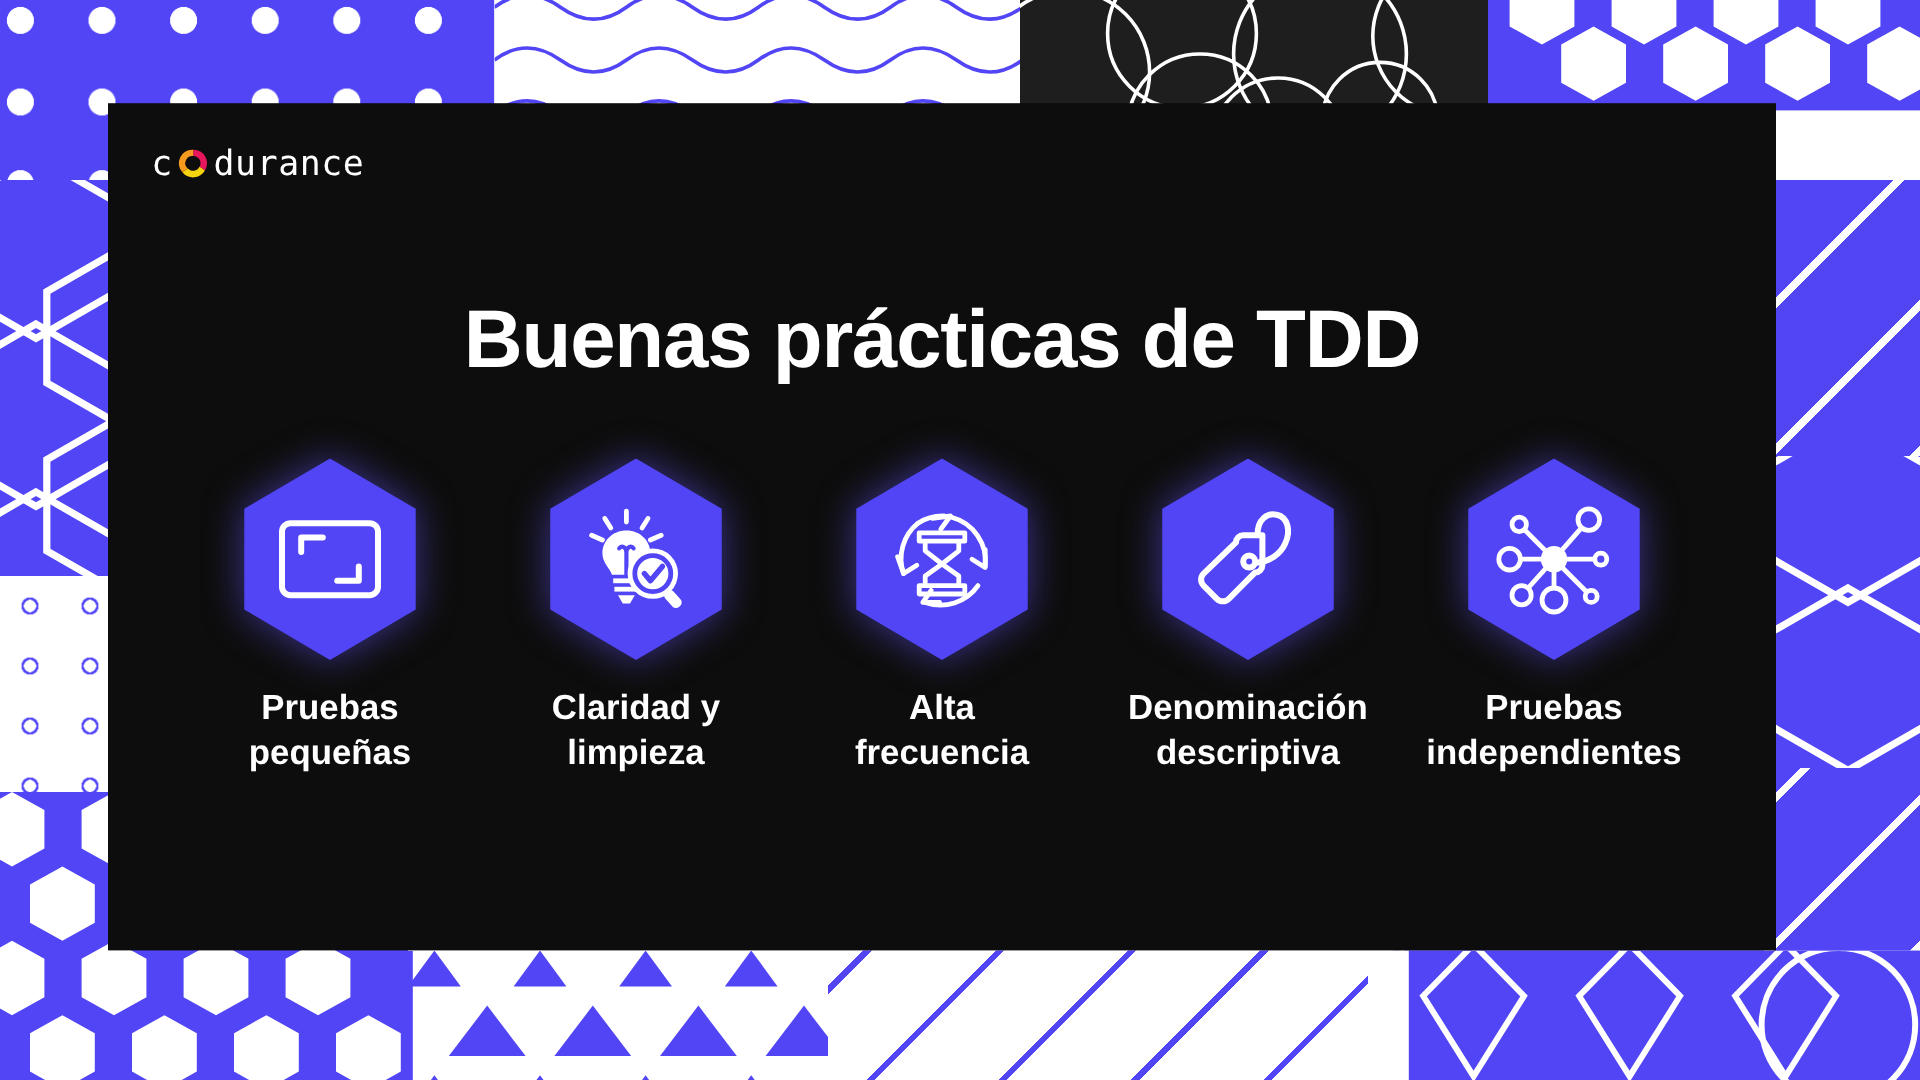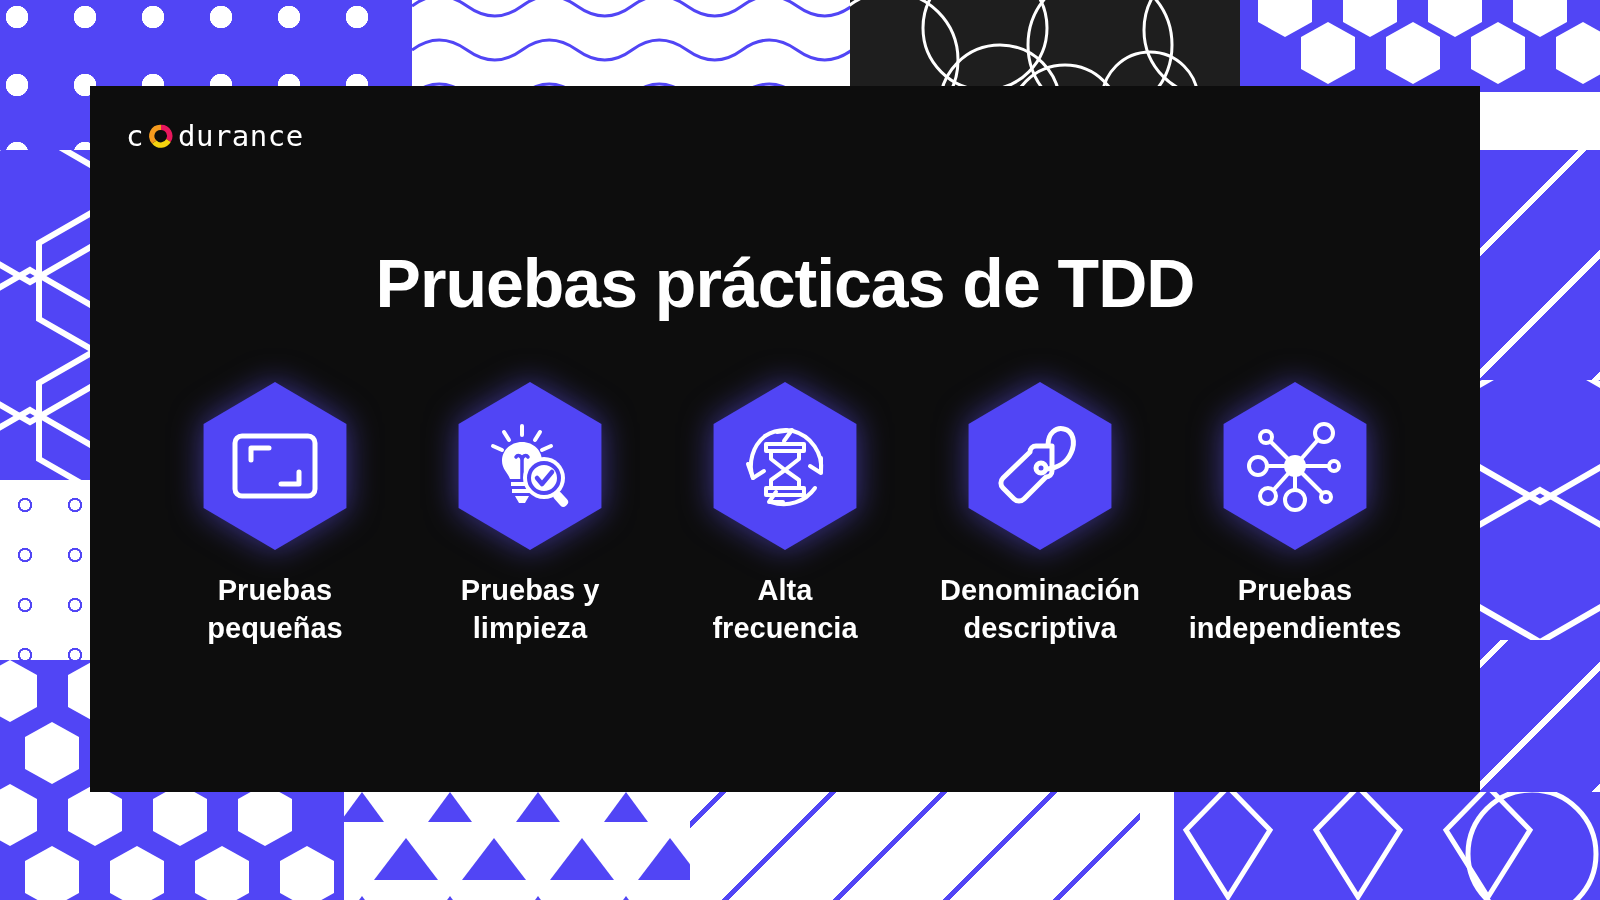--- a/index.html
+++ b/index.html
@@ -230,21 +230,21 @@
         <svg viewBox="0 0 40 40" width="30" height="30">
           <path d="M20 5 A15 15 0 0 1 33 28 L27 24 A8 8 0 0 0 20 12 Z" fill="#e8175d"></path>
           <path d="M33 28 A15 15 0 0 1 8 30 L14 26 A8 8 0 0 0 27 24 Z" fill="#f5d30f"></path>
           <path d="M8 30 A15 15 0 0 1 20 5 L20 12 A8 8 0 0 0 14 26 Z" fill="#f59a1e"></path>
           <circle cx="20" cy="20" r="6.5" fill="#0d0d0d"></circle>
         </svg>
       </span>
       <span class="word w2">durance</span>
     </div>
 
-    <div id="title">Pruebas prácticas de TDD</div>
+    <div id="title">Buenas prácticas de TDD</div>
 
     <div id="items">
 
       <div class="item">
         <div class="hex-wrap">
           <div class="hex"></div>
           <span class="hex-icon">
             <svg viewBox="0 0 100 100">
               <rect x="10" y="20" width="80" height="60" rx="7" fill="none" stroke="#fff" stroke-width="5"></rect>
               <path d="M26 44 L26 32 L44 32" fill="none" stroke="#fff" stroke-width="5" stroke-linecap="round" stroke-linejoin="round"></path>
@@ -273,21 +273,21 @@
               <rect x="31" y="66" width="22" height="4" fill="#fff"></rect>
               <rect x="32" y="73" width="20" height="4" fill="#fff"></rect>
               <path d="M35 80 L49 80 L45 87 L39 87 Z" fill="#fff"></path>
               <circle cx="64" cy="62" r="21" fill="#fff"></circle>
               <circle cx="64" cy="62" r="15" fill="none" stroke="#5145f5" stroke-width="4"></circle>
               <path d="M57 62 L62 68 L72 56" fill="none" stroke="#5145f5" stroke-width="4.5" stroke-linecap="round" stroke-linejoin="round"></path>
               <rect x="76" y="75" width="9" height="17" rx="4" fill="#fff" transform="rotate(-42 80 83)"></rect>
             </svg>
           </span>
         </div>
-        <div class="item-label">Pruebas y
+        <div class="item-label">Claridad y
 limpieza</div>
       </div>
 
       <div class="item">
         <div class="hex-wrap">
           <div class="hex"></div>
           <span class="hex-icon">
             <svg viewBox="0 0 100 100">
               <g fill="none" stroke="#fff" stroke-width="4" stroke-linecap="round" stroke-linejoin="round">
                 <path d="M58 15 A38 38 0 0 1 86 56"></path>

